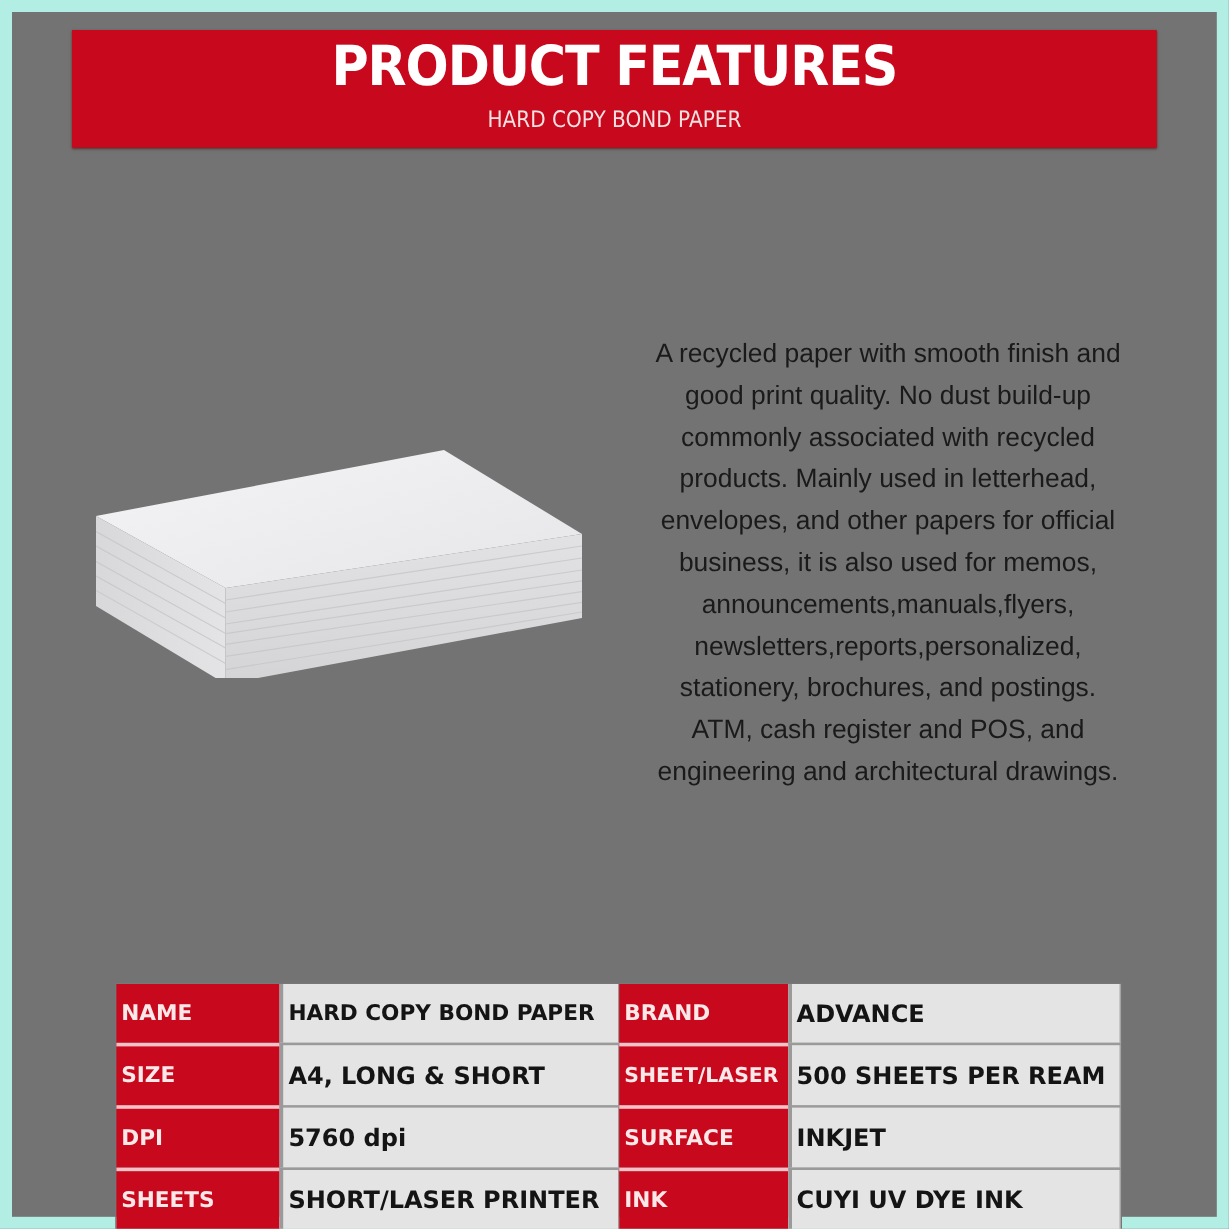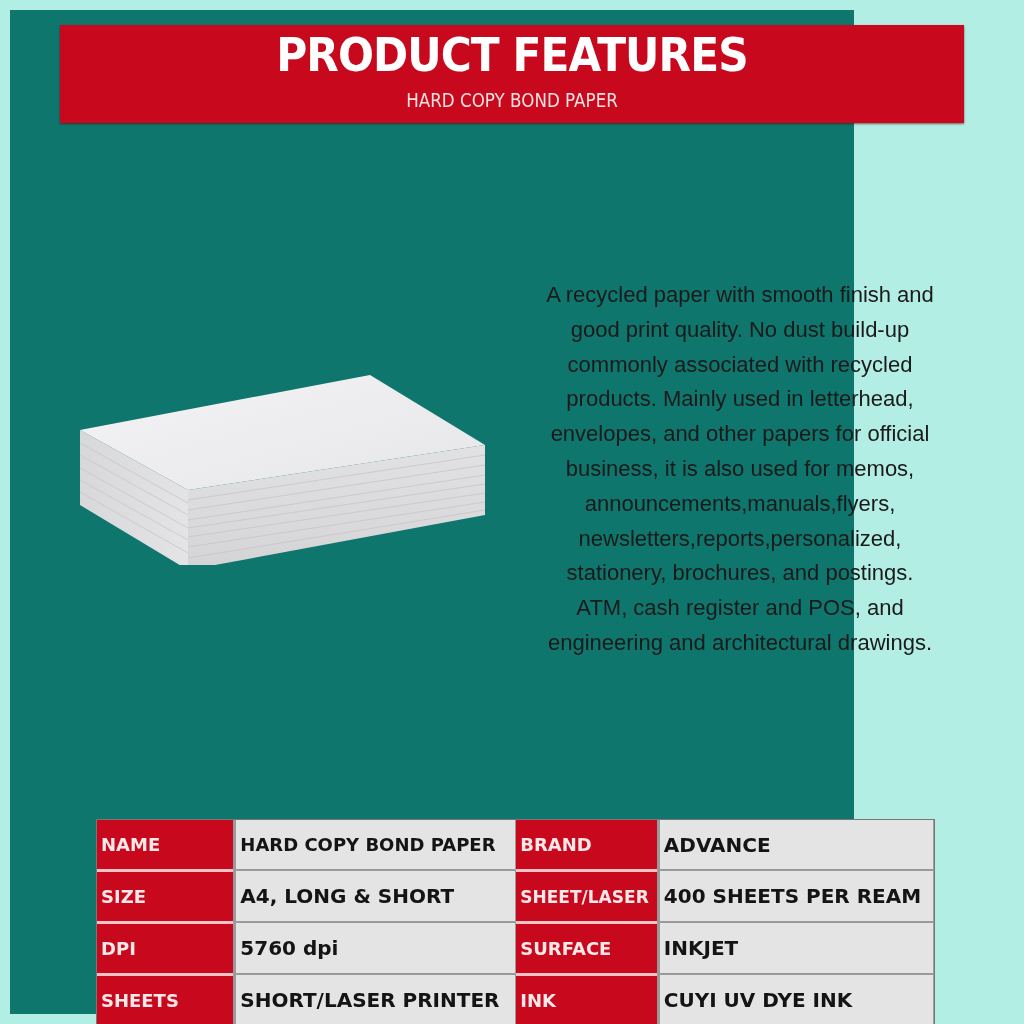--- a/index.html
+++ b/index.html
@@ -5,22 +5,22 @@
     html, body { margin: 0; padding: 0; }
     body {
       width: 1024px; height: 1024px;
       background: #b3eee5;
       position: relative;
       overflow: hidden;
       font-family: "Liberation Sans", sans-serif;
     }
     .panel {
       position: absolute; left: 10px; top: 10px;
-      width: 844px; height: 1004px;
-      background: #0f766e;
+      width: 1004px; height: 1004px;
+      background: #737373;
     }
     .banner {
       position: absolute; left: 50px; top: 15px;
       width: 904px; height: 98px;
       background: #c8081c;
       box-shadow: 0 1px 2px rgba(80,0,0,0.6);
       text-align: center;
       color: #ffffff;
     }
     .banner-title {
@@ -156,21 +156,21 @@
         <tr>
       <td class="lbl c1">NAME</td>
       <td class="val c2 mid">HARD COPY BOND PAPER</td>
       <td class="lbl c3">BRAND</td>
       <td class="val c4">ADVANCE</td>
     </tr>
     <tr>
       <td class="lbl c1">SIZE</td>
       <td class="val c2">A4, LONG &amp; SHORT</td>
       <td class="lbl c3 small">SHEET/LASER</td>
-      <td class="val c4">400 SHEETS PER REAM</td>
+      <td class="val c4">500 SHEETS PER REAM</td>
     </tr>
     <tr>
       <td class="lbl c1">DPI</td>
       <td class="val c2">5760 dpi</td>
       <td class="lbl c3">SURFACE</td>
       <td class="val c4">INKJET</td>
     </tr>
     <tr>
       <td class="lbl c1">SHEETS</td>
       <td class="val c2">SHORT/LASER PRINTER</td>

